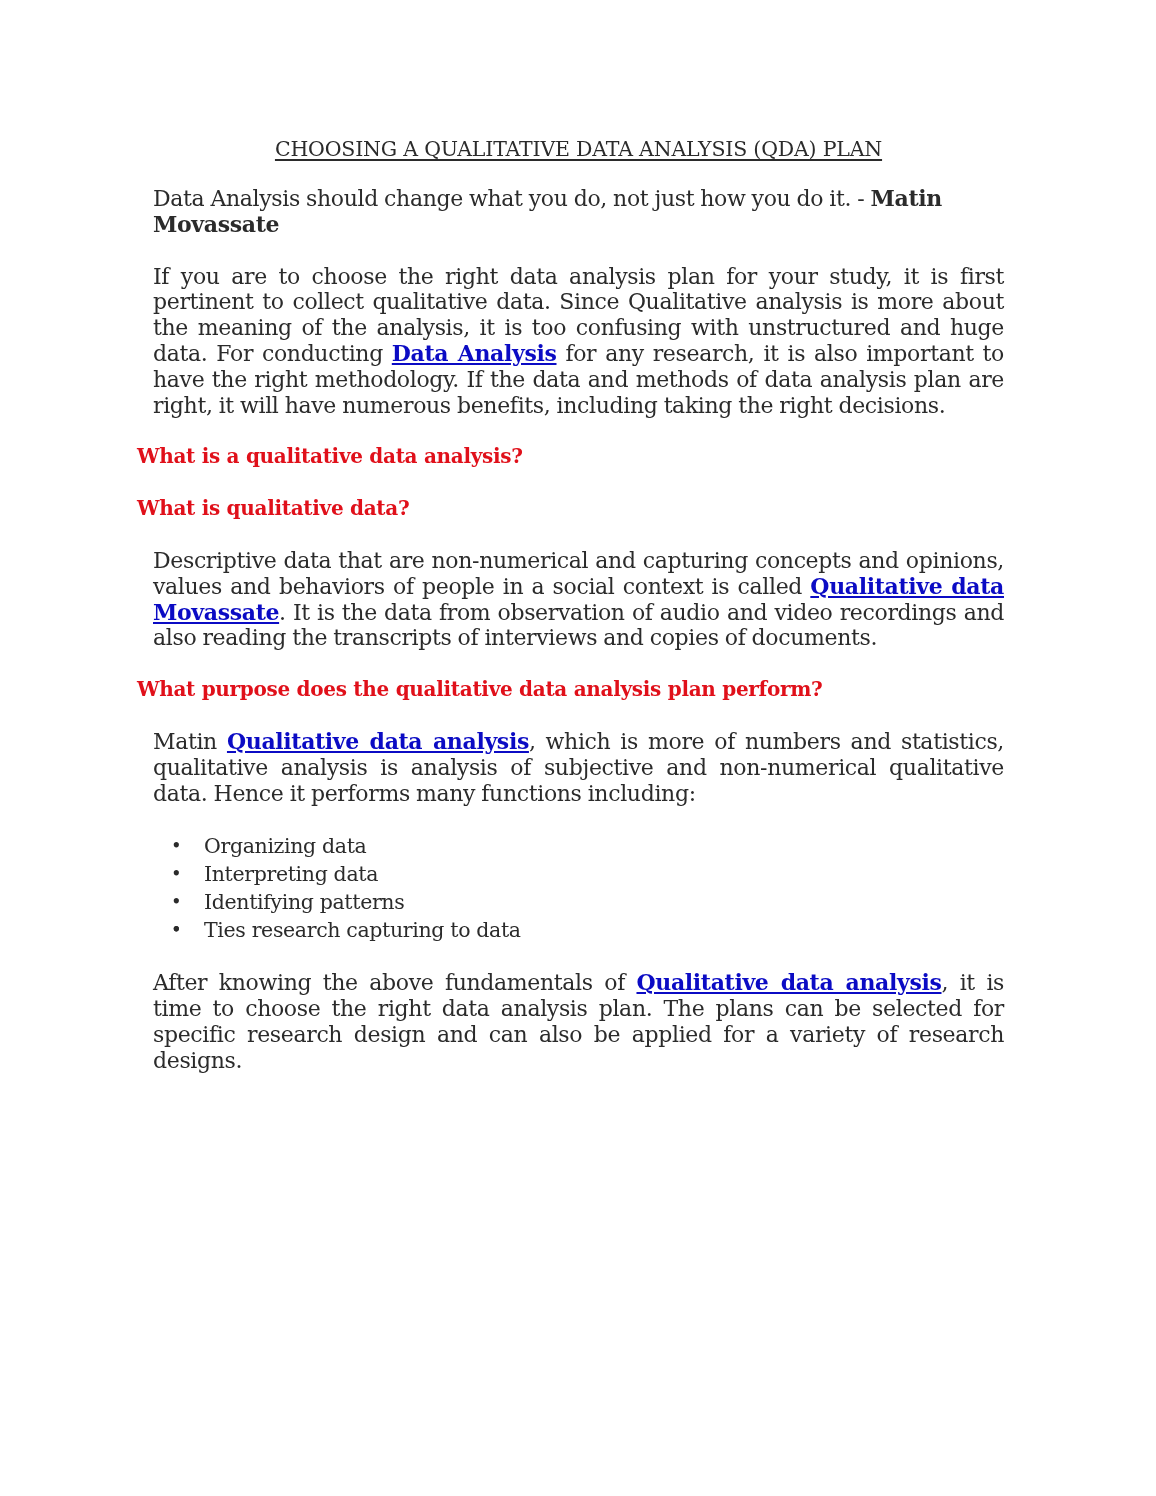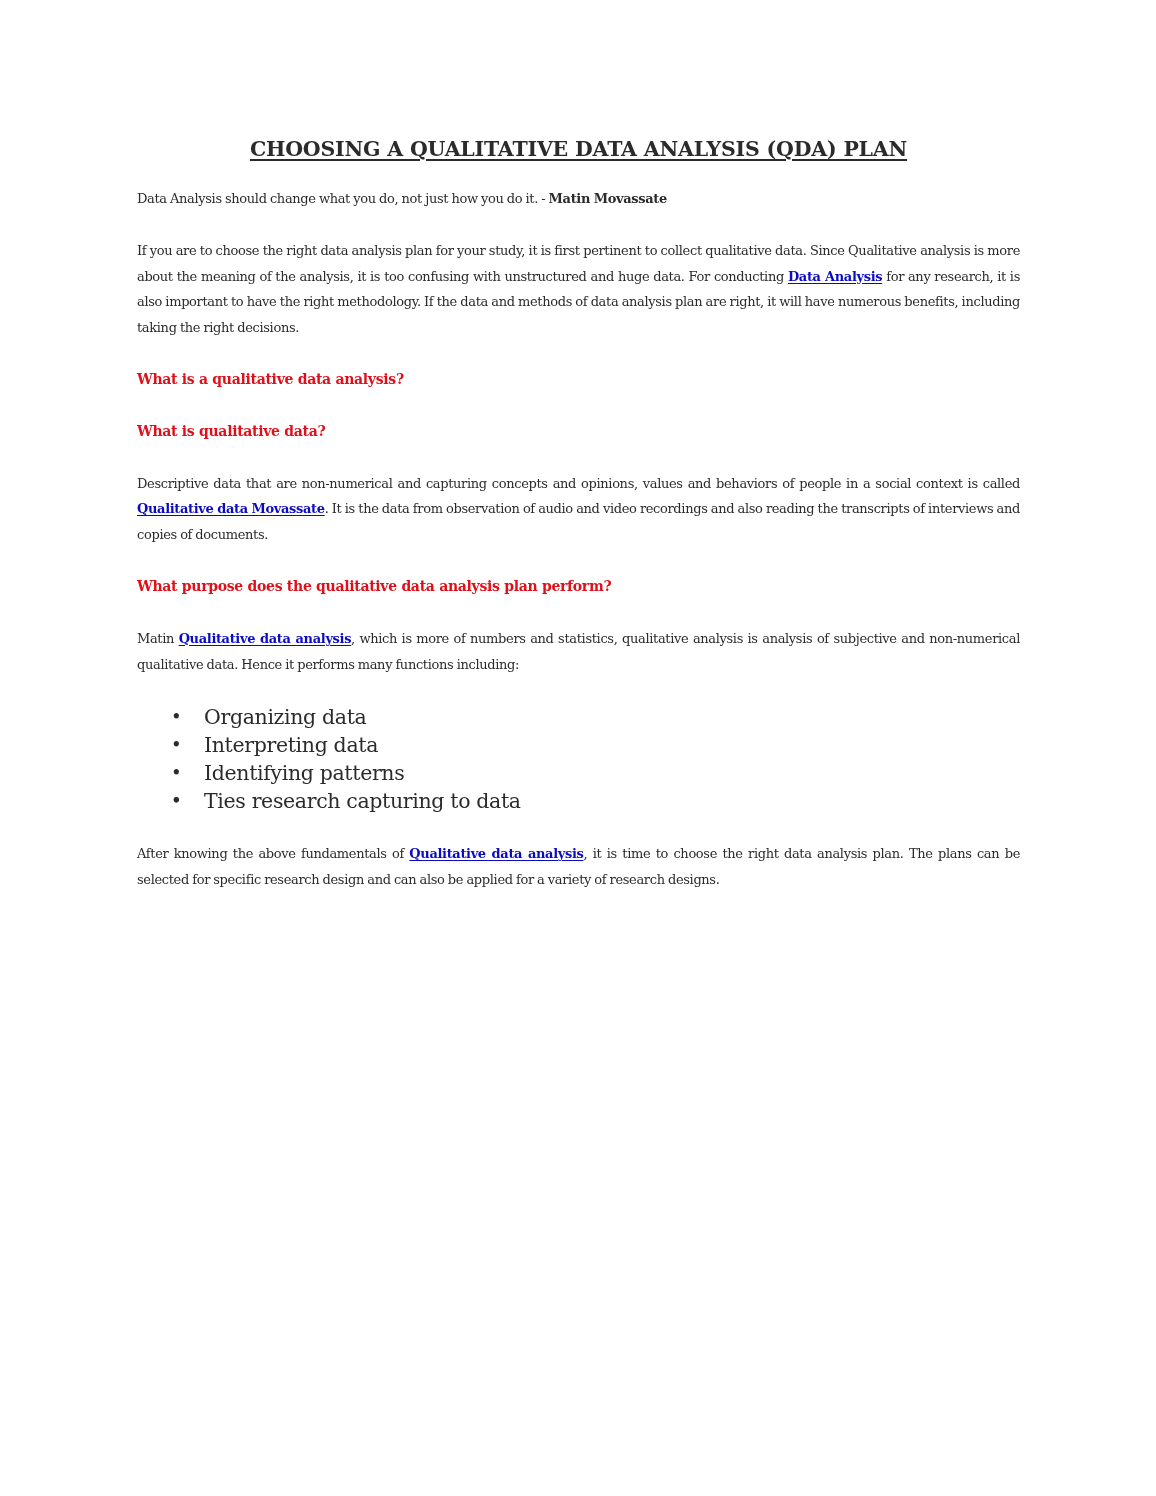--- a/index.html
+++ b/index.html
@@ -16,46 +16,46 @@
       color: #2b2b2b;
     }
     .page {
       position: absolute;
       left: 137px;
       top: 132px;
       width: 883px;
     }
     .title {
       text-align: center;
-      font-weight: bold;
+      font-weight: normal;
       text-decoration: underline;
       text-underline-offset: 3px;
       font-size: 20.5px;
       letter-spacing: -0.2px;
       margin: 0;
       line-height: 34px;
       color: #2b2b2b;
     }
     p {
-      margin: 0;
-      font-size: 13px;
+      margin: 16px;
+      font-size: 22px;
       line-height: 25.8px;
       text-align: justify;
       letter-spacing: -0.35px;
       word-spacing: -0.5px;
     }
     .quote {
       margin-top: 20px;
       text-align: left;
     }
     .quote b { font-weight: bold; }
     .para { margin-top: 26px; }
     h2 {
       margin: 26px 0 0 0;
-      font-size: 14px;
+      font-size: 20px;
       line-height: 25.8px;
       color: #e0101a;
       font-weight: bold;
       letter-spacing: -0.3px;
     }
     a.link {
       color: #0b0bc4;
       font-weight: bold;
       text-decoration: underline;
       text-underline-offset: 2px;

